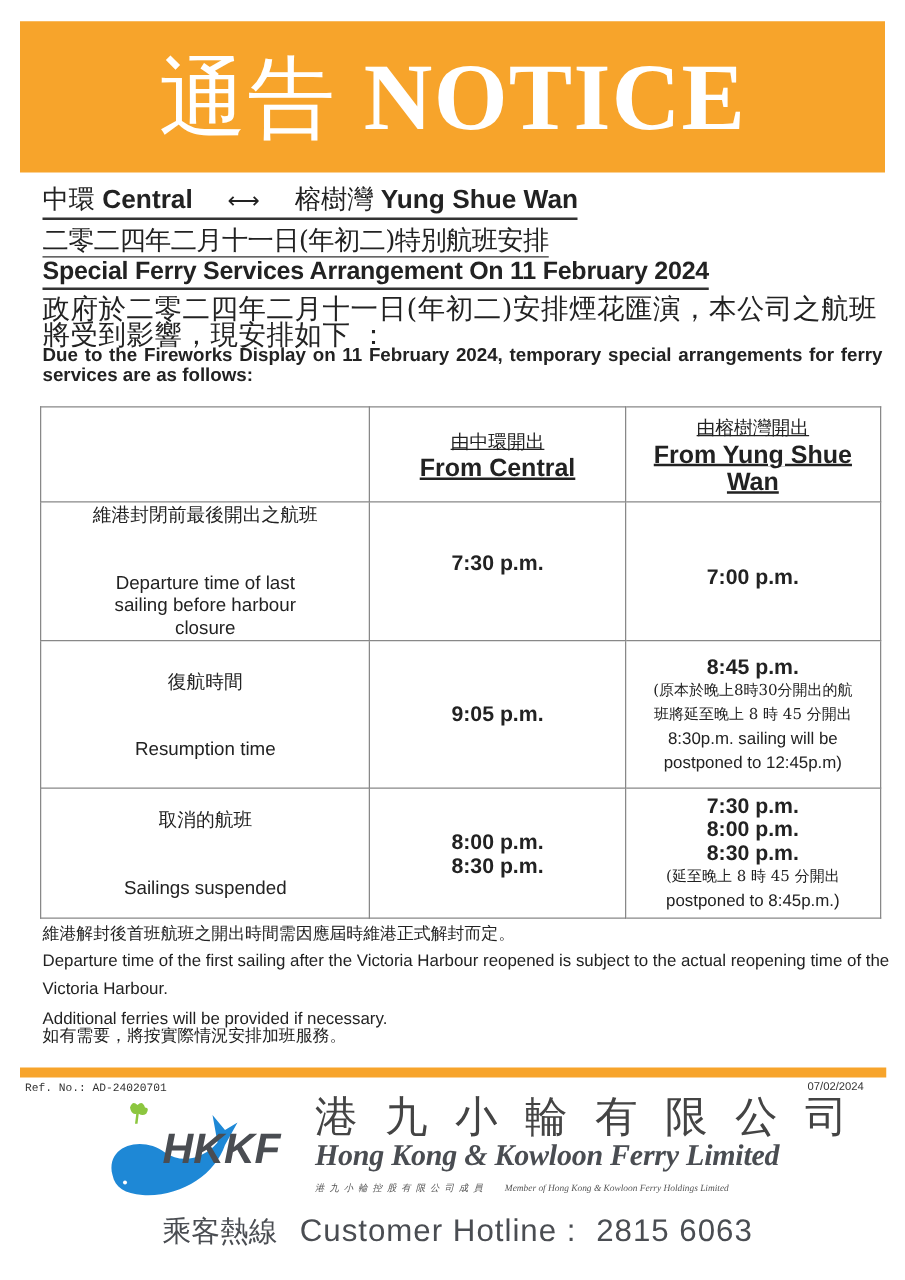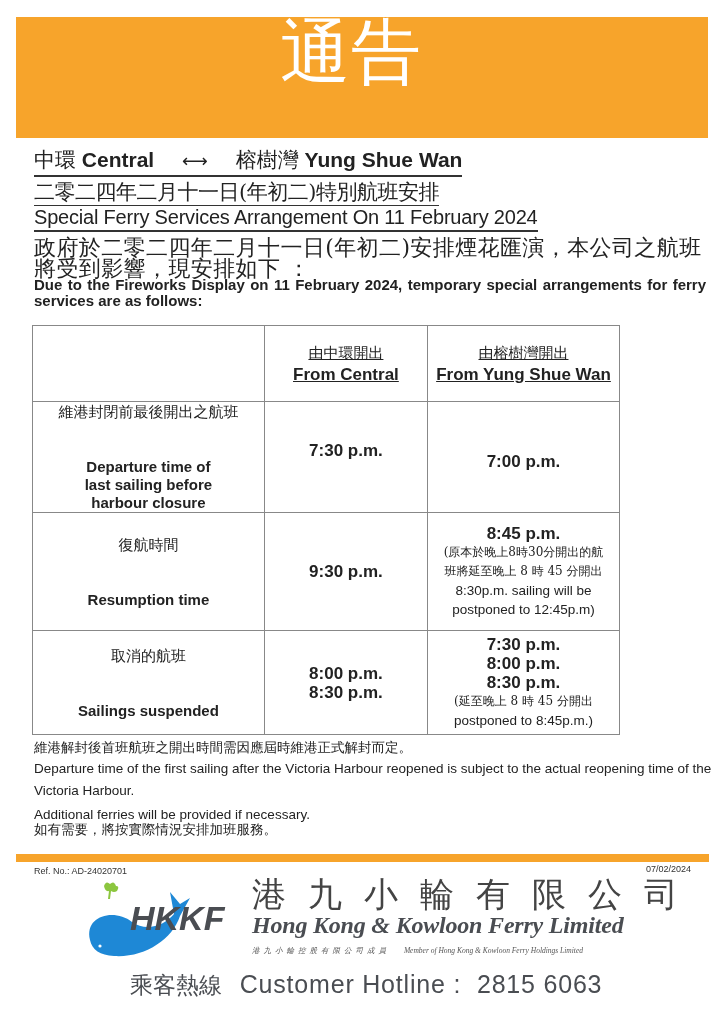--- a/index.html
+++ b/index.html
@@ -1,54 +1,55 @@
 <!DOCTYPE html>
 <html><head>
 <meta charset="utf-8">
 <style>
   html, body { margin:0; padding:0; }
   body { width:724px; height:1024px; background:#ffffff; position:relative; overflow:hidden; color:#222; font-family:"Liberation Sans", sans-serif; }
   .abs { position:absolute; }
-  .banner { left:16px; top:17px; width:692px; height:121px; background:#F7A42B; display:flex; align-items:flex-start; justify-content:center; }
+  .banner { left:16px; top:17px; width:692px; height:121px; background:#F7A42B; display:flex; align-items:center; justify-content:center; }
   .banner-text { color:#fff; font-family:"Liberation Serif", serif; font-weight:bold; font-size:76px; letter-spacing:1px; line-height:1; }
   .banner-zh { font-weight:normal; font-family:"DejaVu Serif", serif; margin-right:22px; font-size:70px; }
   .route { left:34px; top:147px; font-size:21px; font-weight:bold; white-space:nowrap; border-bottom:2px solid #333; padding-bottom:1px; line-height:25px; }
   .route .arrow { display:inline-block; margin:0 22px; font-weight:normal; font-size:18px; }
   .zh-title { left:34px; top:179px; font-size:21px; font-family:"DejaVu Serif", serif; border-bottom:1.5px solid #333; line-height:26px; white-space:nowrap; letter-spacing:-0.5px; }
-  .en-title { left:34px; top:205px; font-size:20px; font-weight:normal; border-bottom:2px solid #333; line-height:25px; white-space:nowrap; letter-spacing:-0.2px; }
+  .en-title { left:34px; top:205px; font-size:20px; font-weight:bold; border-bottom:2px solid #333; line-height:25px; white-space:nowrap; letter-spacing:-0.2px; }
   .intro-zh { left:34px; top:237px; width:672px; font-size:22px; font-family:"DejaVu Serif", serif; line-height:21px; letter-spacing:0.4px; }
   .intro-en { left:34px; top:277px; width:672px; font-size:15px; font-weight:bold; line-height:16px; text-align:justify; text-align-last:left; }
-  table.sched { position:absolute; left:32px; top:325px; width:588px; border-collapse:collapse; }
+  table.sched { position:absolute; left:32px; top:325px; width:673px; border-collapse:collapse; }
   table.sched td { border:1.5px solid #888; text-align:center; vertical-align:middle; padding:0; }
   .c1 { width:264px; } .c2 { width:205px; } .c3 { width:204px; }
   .hdr-zh { font-family:"DejaVu Serif", serif; font-size:15px; line-height:22px; text-decoration:underline; }
-  .hdr-en { font-size:17px; font-weight:bold; line-height:22px; text-decoration:underline; }
+  .hdr-en { font-size:20px; font-weight:bold; line-height:22px; text-decoration:underline; }
   .lbl-zh { font-family:"DejaVu Serif", serif; font-size:15px; line-height:20px; }
-  .lbl-en { font-size:15px; font-weight:bold; line-height:18px;margin-top:36px; }
+  .lbl-en { font-size:15px; font-weight:normal; line-height:18px;margin-top:36px; }
   .time { font-size:17px; font-weight:bold; line-height:19px; }
   .note-zh { font-family:"DejaVu Serif", serif; font-size:12px; line-height:19px; white-space:nowrap; }
   .note-en { font-size:13.5px; line-height:19px;text-align:center; }
   .foot-zh { left:34px; font-family:"DejaVu Serif", serif; font-size:13.5px; line-height:18px; }
   .foot-en { left:34px; font-size:13.5px; line-height:22px; width:680px; }
   .orange-line { left:16px; top:854px; width:693px; height:8px; background:#F7A42B; }
-  .ref { left:34px; top:866px; font-size:9px; color:#333; }
+  .ref { left:20px; top:866px; font-size:9px; color:#333;font-family:Liberation Mono, monospace; }
   .date { left:646px; top:864px; font-size:9px; color:#333; }
   .logo { left:84px; top:878px; width:150px; height:82px; }
   .co-zh { left:252px; top:874px; font-family:"DejaVu Serif", serif; font-size:34px; color:#444; letter-spacing:22px; line-height:40px; white-space:nowrap; }
   .co-en { left:252px; top:912px; font-family:"Liberation Serif", serif; font-style:italic; font-weight:bold; font-size:24px; color:#4a4d52; white-space:nowrap; letter-spacing:-0.2px; }
   .member { left:252px; top:946px; font-family:"Liberation Serif", serif; font-style:italic; font-size:7.5px; color:#555; white-space:nowrap; }
   .member .mz { letter-spacing:4px; margin-right:12px; }
   .hotline { left:130px; top:970px; font-size:25px; color:#4a4d52; white-space:nowrap; letter-spacing:0.8px; }
   .hotline .hz { font-family:"DejaVu Sans", sans-serif; font-size:23px; margin-right:10px; letter-spacing:0; }
 </style>
 </head>
 <body>
 
 <div class="abs banner">
   <span class="banner-text banner-zh">通告</span>
+  <span class="banner-text">NOTICE</span>
 </div>
 
 <div class="abs route">
   <span style="font-family:Liberation Sans, sans-serif;font-weight:normal;">中環</span>
   <span>Central</span>
   <span class="arrow">⟷</span>
   <span style="font-family:'DejaVu Serif',serif;font-weight:normal;">榕樹灣</span>
   <span>Yung Shue Wan</span>
 </div>
 
@@ -82,21 +83,21 @@
     <td>
           <div class="time" style="margin-top:8px;">7:00 p.m.</div>
         </td>
   </tr>
   <tr style="height:118px;">
     <td>
       <div class="lbl-zh">復航時間</div>
       <div class="lbl-en">Resumption time</div>
     </td>
     <td>
-          <div class="time">9:30 p.m.</div>
+          <div class="time">9:05 p.m.</div>
         </td>
     <td>
       <div class="time">8:45 p.m.</div>
       <div class="note-zh">(原本於晚上8時30分開出的航</div>
       <div class="note-zh">班將延至晚上 8 時 45 分開出</div>
       <div class="note-en">8:30p.m. sailing will be</div>
       <div class="note-en">postponed to 12:45p.m)</div>
     </td>
   </tr>
   <tr style="height:104px;">

